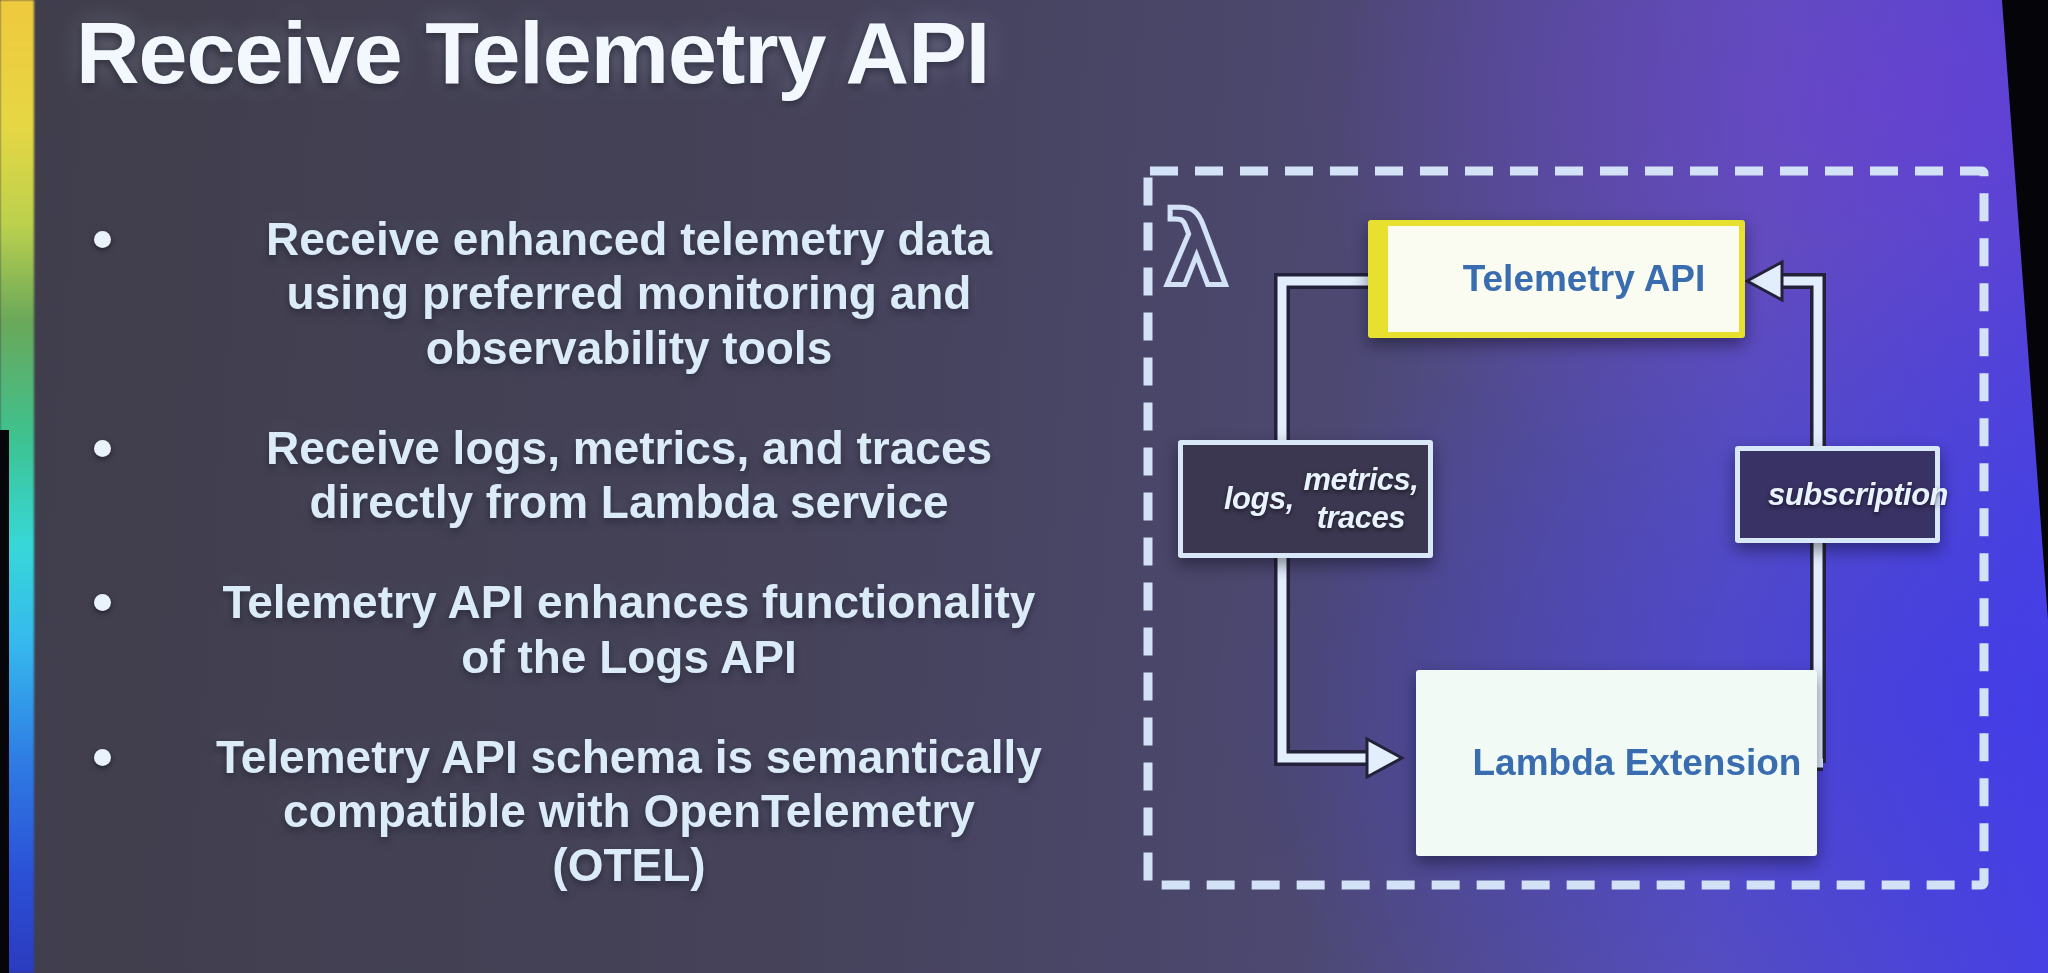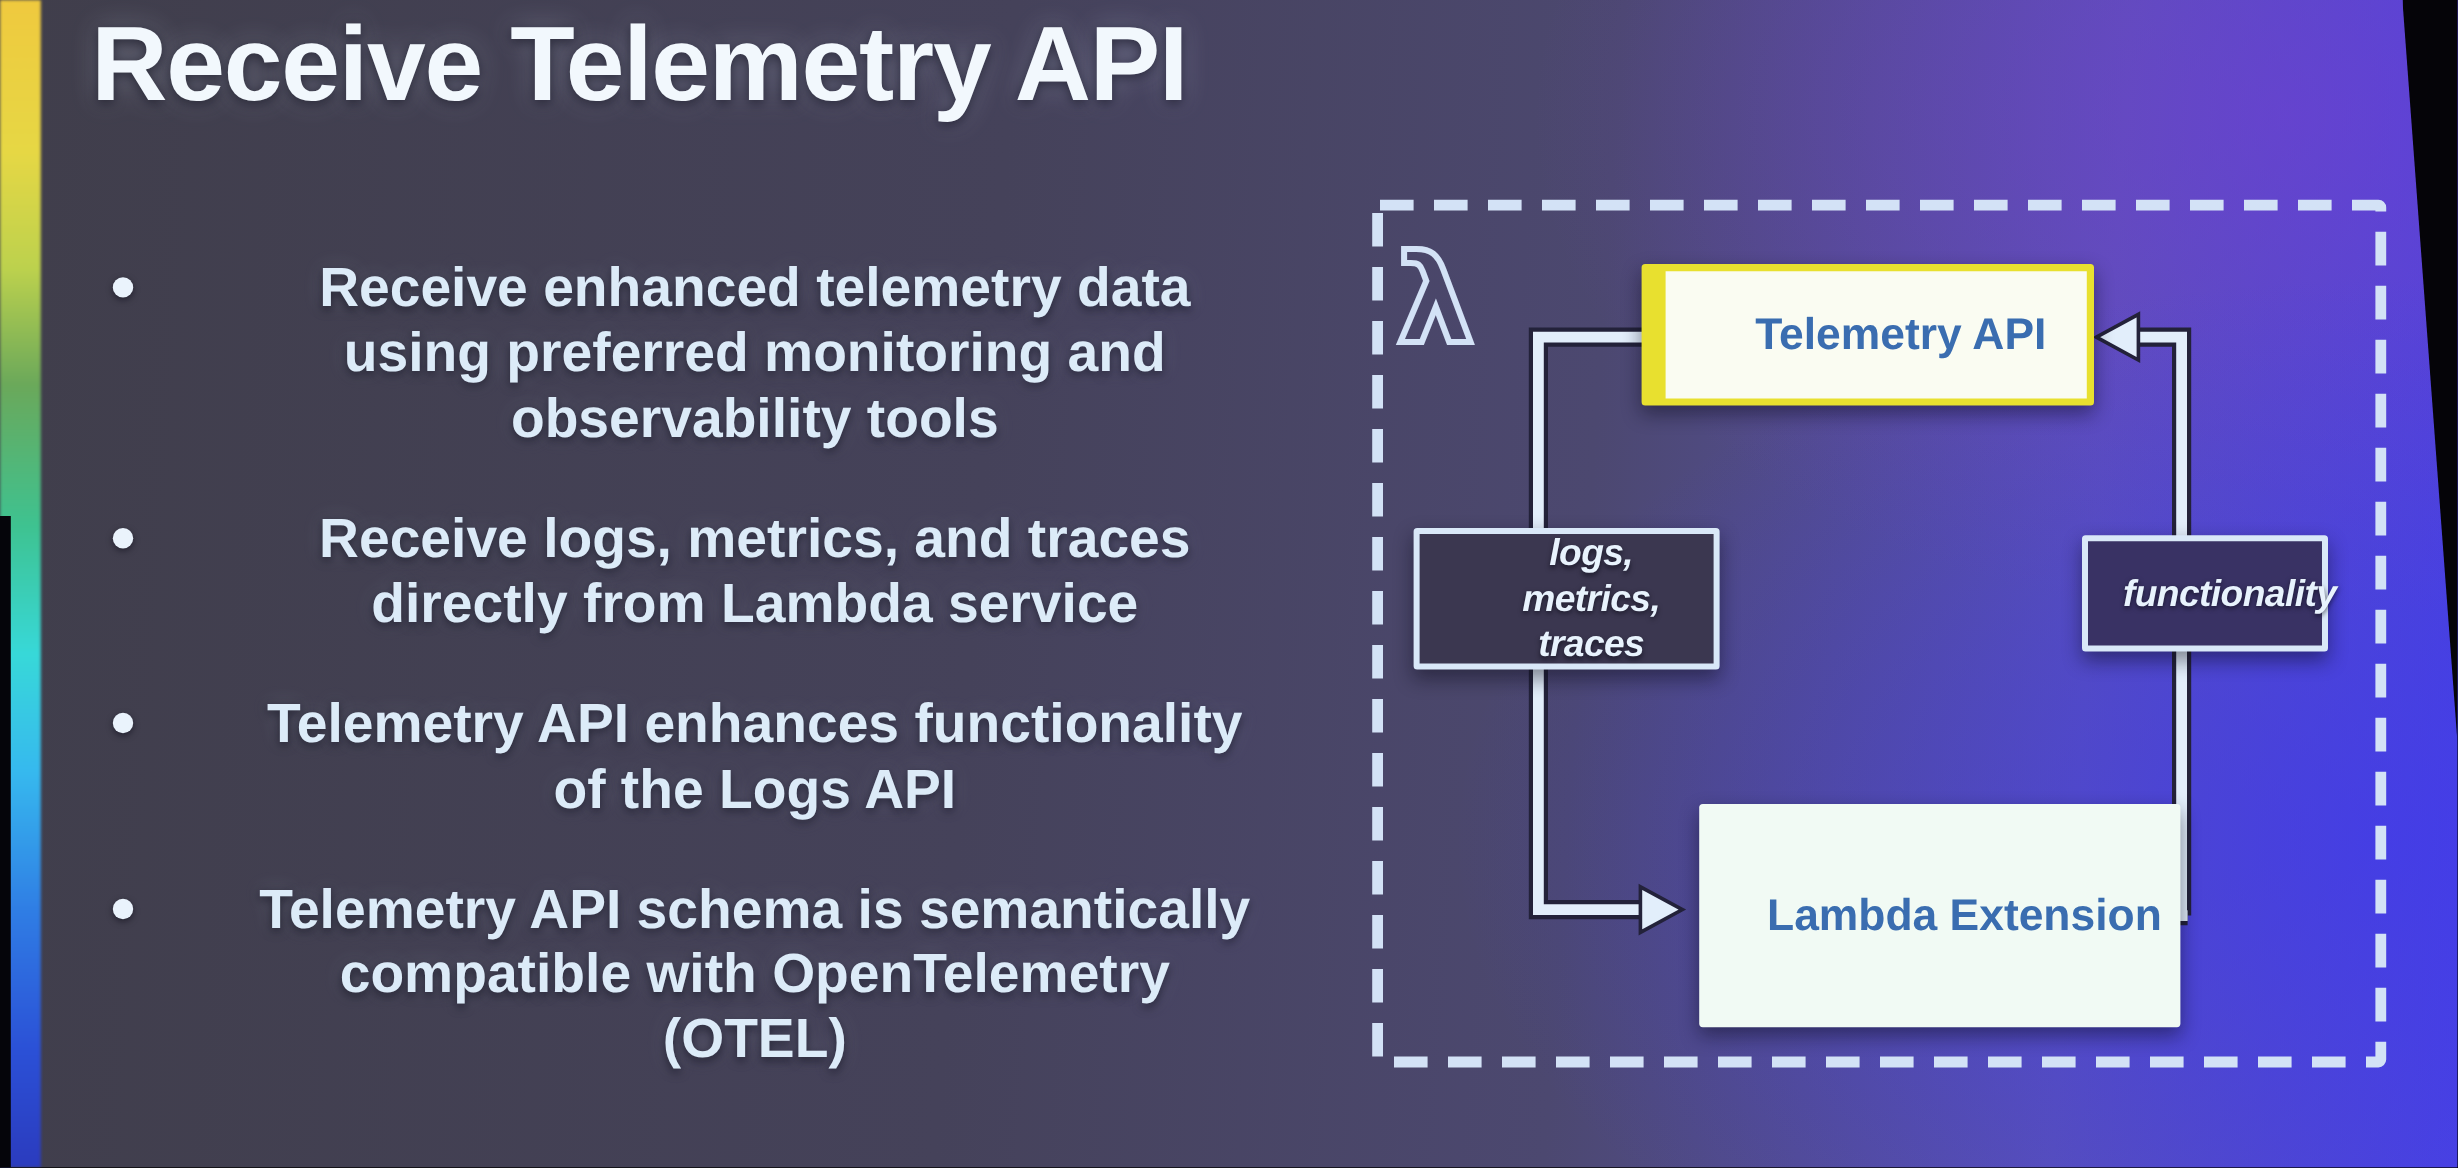--- a/index.html
+++ b/index.html
@@ -46,21 +46,21 @@
   }
   .node-light{background:#fafcf2;color:var(--box-text,#3a6db0);font-weight:bold;font-size:37px;}
   .node-telemetry{left:228px;top:57px;width:377px;height:118px;
     border:6px solid var(--accent-yellow,#e8e02f);border-left-width:20px;}
   .node-lambdaext{left:276px;top:507px;width:401px;height:186px;background:#f1faf4;}
   .node-dark{
     border:5px solid var(--dark-box-border,#d9e8f8);
     color:#e8f3fd;font-style:italic;font-weight:bold;font-size:31px;line-height:1.22;
     text-shadow:0 2px 4px rgba(5,5,15,0.6);letter-spacing:-0.5px;
   }
-  .node-logs{left:38px;top:277px;width:255px;height:118px;background:#3b3750;flex-direction:column;text-align:center;}
+  .node-logs{left:38px;top:277px;width:255px;height:118px;background:#3b3750;flex-direction:row;text-align:center;}
   .node-sub{left:595px;top:283px;width:205px;height:97px;background:#393264;}
   .wire-under{fill:none;stroke:#23223a;stroke-width:16;}
   .wire-over{fill:none;stroke:var(--line,#e2eefb);stroke-width:9;}
   .arrow{fill:var(--line,#e2eefb);stroke:#23223a;stroke-width:3;}
   .dash-border{fill:none;stroke:#d3e2f6;stroke-width:9;stroke-dasharray:28 17;}
   .lambda-glyph{fill:none;stroke:#d3e2f6;stroke-width:5;
     font-family:"DejaVu Sans",sans-serif;font-weight:bold;font-size:102px;}
 </style>
 </head>
 <body>
@@ -114,20 +114,20 @@
     <div class="node node-light node-telemetry">
       <span>Telemetry API</span>
     </div>
 
     <div class="node node-dark node-logs">
       <span>logs,</span>
       <span>metrics, traces</span>
     </div>
 
     <div class="node node-dark node-sub">
-      <span>functionality</span>
+      <span>subscription</span>
     </div>
 
     <div class="node node-light node-lambdaext">
       <span>Lambda Extension</span>
     </div>
   </div>
 </div>
 
 </body></html>

